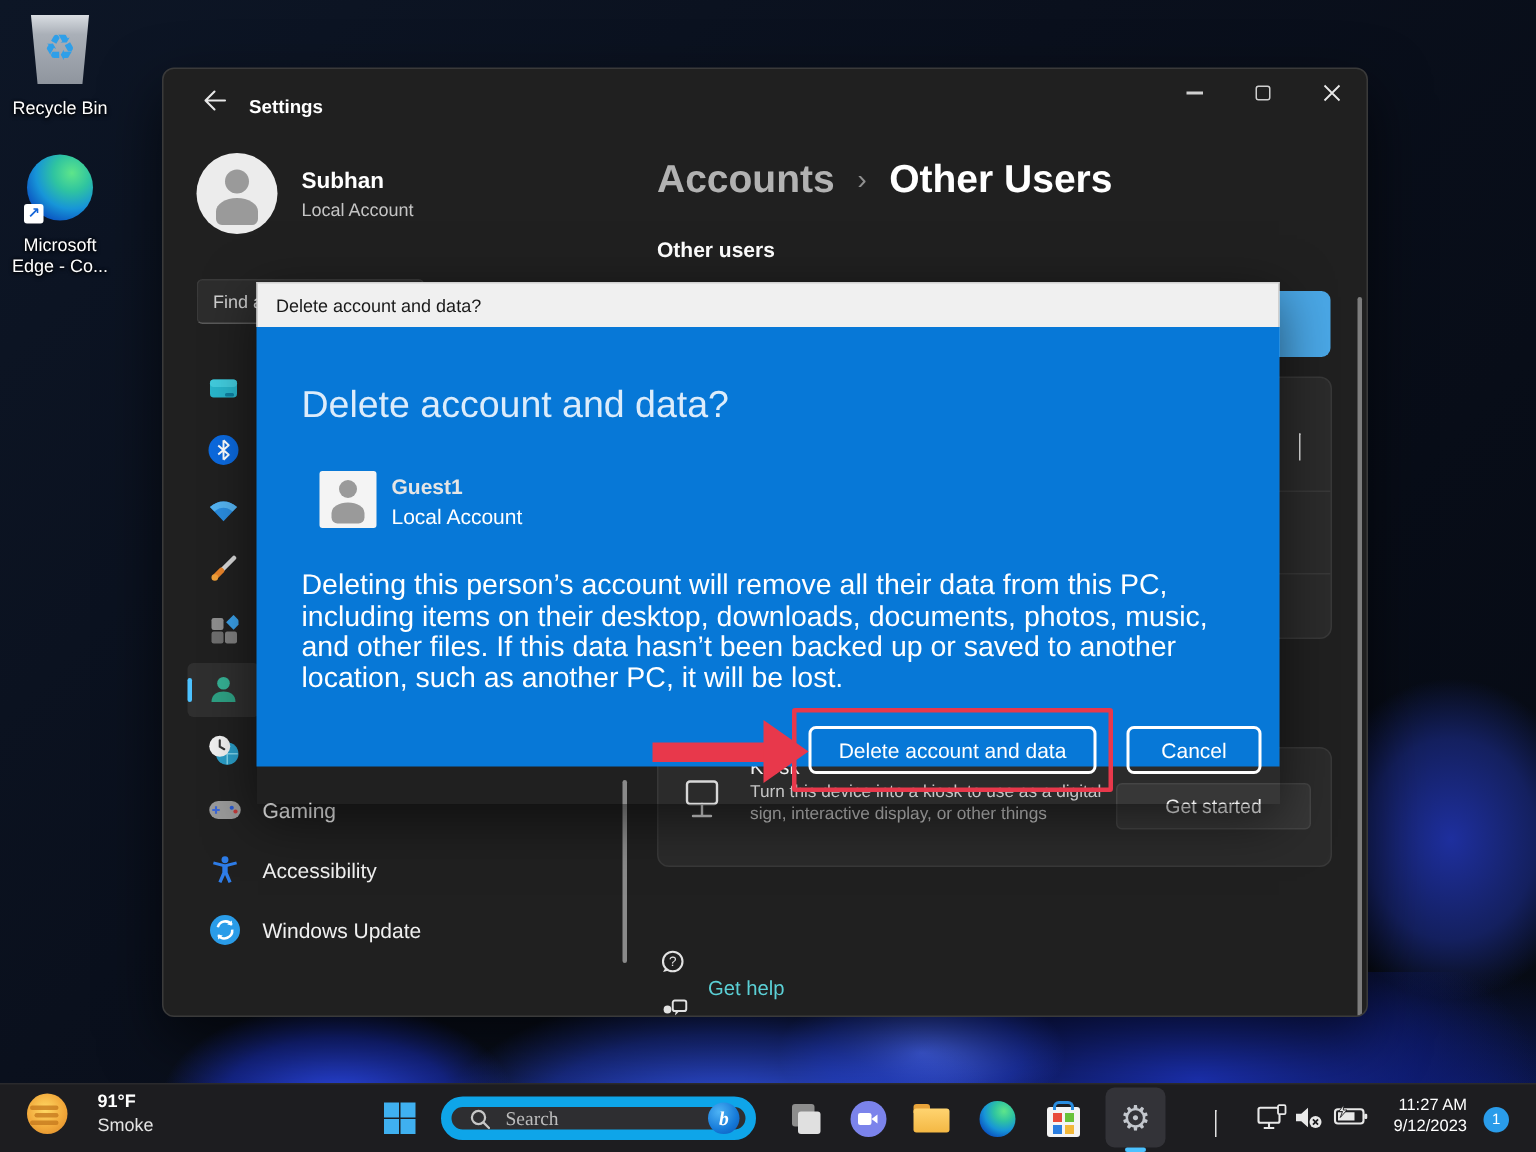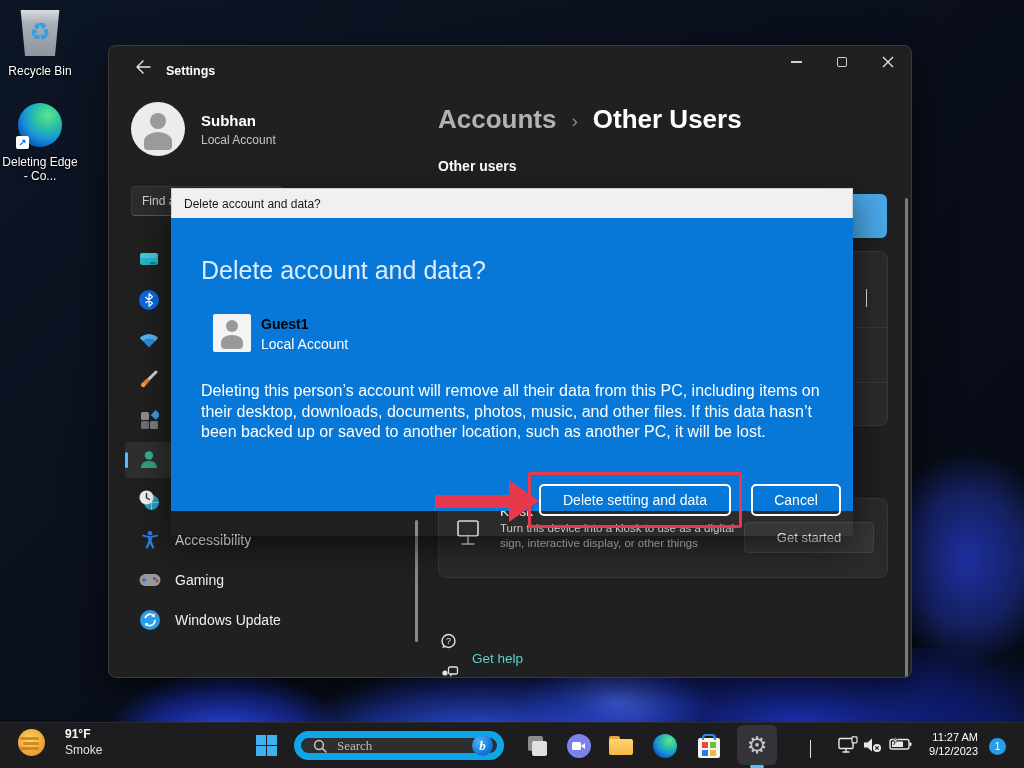--- a/index.html
+++ b/index.html
@@ -97,23 +97,23 @@
   
   .dialog { position:absolute; left:62px; top:142px; width:682px; height:348px; z-index:10;
     box-shadow:0 10px 34px rgba(0,0,0,.55); }
   .dlg-titlebar { height:30px; background:#f0f0f0; display:flex; align-items:center; padding-left:12px;
     font-size:12px; color:#1a1a1a; border:1px solid #d0d0d0; border-bottom:0; }
   .dlg-body { height:293px; background:#0778d7; position:relative; }
   .dlg-heading { position:absolute; left:30px; top:38px; font-size:25px; font-weight:400; color:#dcecfb; }
   .guest-avatar { position:absolute; left:42px; top:96px; width:38px; height:38px; background:#f4f4f4; border-radius:2px; position:absolute; overflow:hidden; }
   .guest-avatar .p-head { top:6px; width:12px; height:12px; }
   .guest-avatar .p-body { top:21px; width:22px; height:14px; }
-  .guest-name { position:absolute; left:90px; top:98px; font-size:14px; font-weight:700; color:#000000; }
+  .guest-name { position:absolute; left:90px; top:98px; font-size:14px; font-weight:700; color:#e5e5e5; }
   .guest-type { position:absolute; left:90px; top:118px; font-size:14px; color:#fff; }
-  .dlg-text { position:absolute; left:30px; top:163px; width:636px; font-size:16px; line-height:20.5px; color:#fff; }
+  .dlg-text { position:absolute; left:30px; top:163px; width:636px; font-size:19px; line-height:20.5px; color:#fff; }
   .dlg-btn { position:absolute; height:32px; background:transparent; border:2px solid #fff; border-radius:5px;
     color:#fff; font-size:14px; display:flex; align-items:center; justify-content:center; font-family:inherit; }
   .dlg-confirm { left:368px; top:266px; width:192px; }
   .dlg-cancel { left:580px; top:266px; width:90px; }
 
   .anno-rect { position:absolute; left:357px; top:254px; width:214px; height:56px; border:3px solid #e8384b; border-radius:2px; z-index:12; }
   .anno-arrow-shaft { position:absolute; left:264px; top:277px; width:76px; height:13px; background:#e8384b; z-index:12; }
   .anno-arrow-head { position:absolute; left:338px; top:262px; width:0; height:0; z-index:12;
     border-top:21px solid transparent; border-bottom:21px solid transparent; border-left:30px solid #e8384b; }
 
@@ -170,21 +170,21 @@
 <div class="desktop">
   <div class="bloom-right"></div>
   <div class="bloom-bottom"></div>
 
   <div class="desk-icon" style="left:0;top:10px;">
     <span class="bin-glyph"><span class="recycle">♻</span></span>
     <div class="lbl">Recycle Bin</div>
   </div>
   <div class="desk-icon" style="left:0;top:103px;">
     <span class="edge-glyph"><span class="shortcut">↗</span></span>
-    <div class="lbl">Deleting Edge - Co...</div>
+    <div class="lbl">Microsoft Edge - Co...</div>
   </div>
 
   <div class="win">
     <div class="win-titlebar">
       <div class="back-btn">
         <svg width="16" height="14" viewBox="0 0 16 14">
           <path d="M8 1 L2 7 L8 13 M2 7 H15" stroke="#e8e8e8" stroke-width="1.4" fill="none" stroke-linecap="round" stroke-linejoin="round"></path>
         </svg>
       </div>
       <div class="win-title">Settings</div>
@@ -272,37 +272,37 @@
           <path d="M6.5 13.5 H20.5 M13.5 6.5 V20.5" stroke="#7fd4ec" stroke-width="1"></path>
           <circle cx="8.5" cy="8.5" r="7" fill="#f2f2f2"></circle>
           <path d="M8.5 4.5 V8.8 L11.5 10.5" stroke="#333" stroke-width="1.4" fill="none" stroke-linecap="round"></path>
         </svg>
       </div>
     </div>
 
     <div class="navlist">
       <div class="nav-item">
         <span class="nico">
-          <svg width="20" height="20" viewBox="0 0 20 20">
-            <circle cx="10" cy="3.2" r="2.3" fill="#2e7de8"></circle>
-            <path d="M2 6.2 L8.2 7.8 L8.2 11.6 L5.6 17.8 L7.6 18.7 L10 13.4 L12.4 18.7 L14.4 17.8 L11.8 11.6 L11.8 7.8 L18 6.2 L17.5 4.4 L10 6.2 L2.5 4.4 Z" fill="#2e7de8"></path>
-          </svg>
-        </span>
-        <span class="ntxt">Accessibility</span>
-      </div>
-      <div class="nav-item">
-        <span class="nico">
           <svg width="22" height="14" viewBox="0 0 22 14">
             <rect x="0.5" y="1" width="21" height="12" rx="6" fill="#9a9a9a"></rect>
             <path d="M5 4.5 V9.5 M2.5 7 H7.5" stroke="#3a66d8" stroke-width="1.4"></path>
             <circle cx="15.5" cy="5.5" r="1.4" fill="#2a5ad0"></circle>
             <circle cx="18" cy="8" r="1.4" fill="#c23a3a"></circle>
           </svg>
         </span>
         <span class="ntxt">Gaming</span>
+      </div>
+      <div class="nav-item">
+        <span class="nico">
+          <svg width="20" height="20" viewBox="0 0 20 20">
+            <circle cx="10" cy="3.2" r="2.3" fill="#2e7de8"></circle>
+            <path d="M2 6.2 L8.2 7.8 L8.2 11.6 L5.6 17.8 L7.6 18.7 L10 13.4 L12.4 18.7 L14.4 17.8 L11.8 11.6 L11.8 7.8 L18 6.2 L17.5 4.4 L10 6.2 L2.5 4.4 Z" fill="#2e7de8"></path>
+          </svg>
+        </span>
+        <span class="ntxt">Accessibility</span>
       </div>
       <div class="nav-item">
         <span class="nico">
           <svg width="22" height="22" viewBox="0 0 22 22">
             <circle cx="11" cy="11" r="10" fill="#2a9ce8"></circle>
             <path d="M6.2 9.2 A5.2 5.2 0 0 1 15.5 7.5" stroke="#fff" stroke-width="1.7" fill="none"></path>
             <path d="M15.8 10.8 A5.2 5.2 0 0 1 6.5 14.5" stroke="#fff" stroke-width="1.7" fill="none"></path>
             <path d="M15.5 4.6 L15.8 8 L12.5 7.4 Z" fill="#fff"></path>
             <path d="M6.5 17.4 L6.2 14 L9.5 14.6 Z" fill="#fff"></path>
           </svg>
@@ -355,21 +355,21 @@
       <div class="dlg-titlebar">Delete account and data?</div>
       <div class="dlg-body">
         <div class="dlg-heading">Delete account and data?</div>
         <div class="guest-avatar">
             <span class="p-head"></span>
             <span class="p-body"></span>
           </div>
         <div class="guest-name">Guest1</div>
         <div class="guest-type">Local Account</div>
         <div class="dlg-text">Deleting this person’s account will remove all their data from this PC, including items on their desktop, downloads, documents, photos, music, and other files. If this data hasn’t been backed up or saved to another location, such as another PC, it will be lost.</div>
-        <button class="dlg-btn dlg-confirm">Delete setting and data</button>
+        <button class="dlg-btn dlg-confirm">Delete account and data</button>
         <button class="dlg-btn dlg-cancel">Cancel</button>
         <div class="anno-rect"></div>
         <div class="anno-arrow-shaft"></div>
         <div class="anno-arrow-head"></div>
       </div>
     </div>
   </div>
 
   <div class="taskbar">
     <div class="weather">

